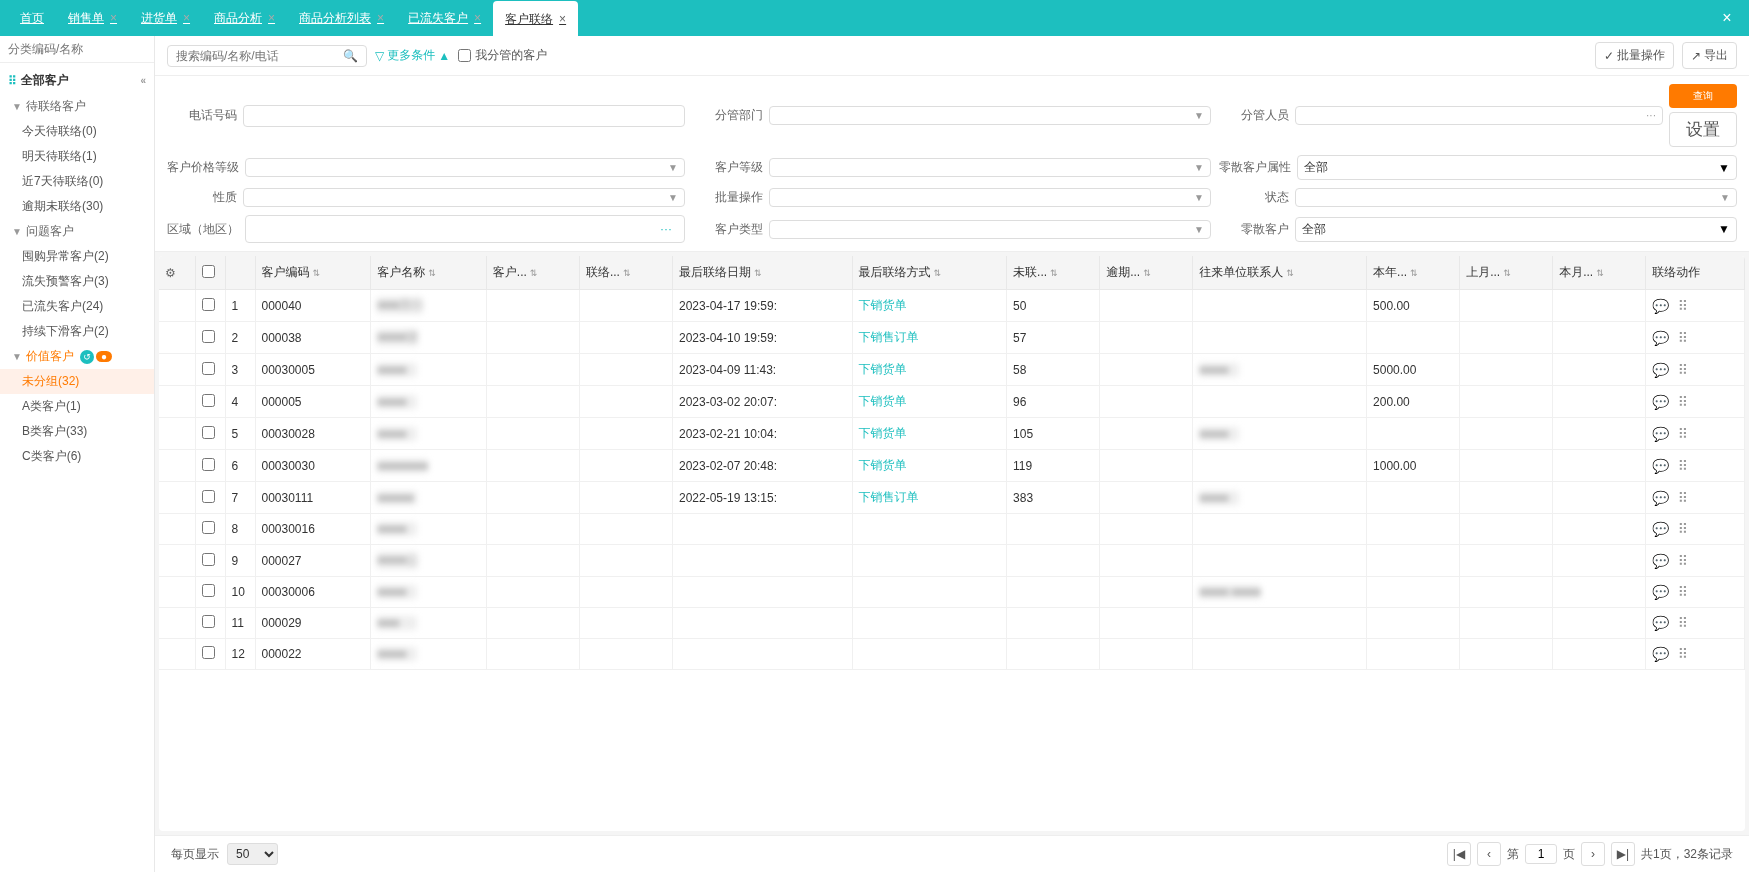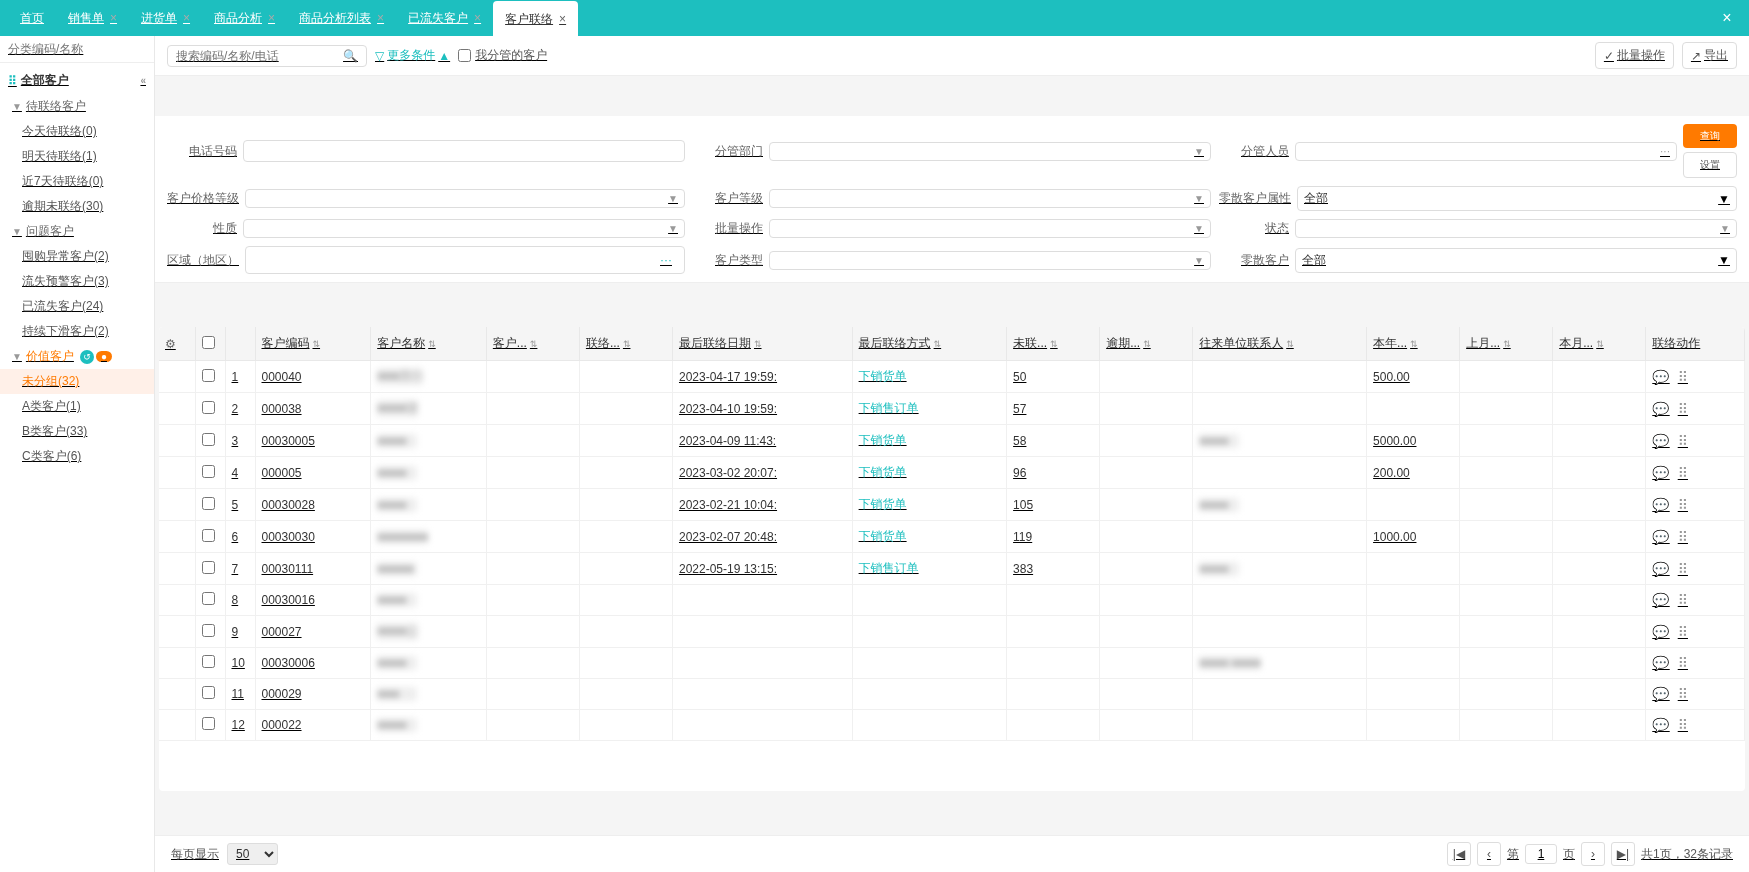--- a/index.html
+++ b/index.html
@@ -49,21 +49,20 @@
       cursor: pointer;
       color: #fff;
       font-size: 16px;
     }
 
     
     .main-layout {
       display: flex;
       height: calc(100vh - 36px);
       overflow: hidden;
-      text-decoration: underline;
     }
 
     
     .sidebar {
       width: 155px;
       background: #fff;
       border-right: 1px solid #e8e8e8;
       display: flex;
       flex-direction: column;
       overflow: hidden;
@@ -136,21 +135,20 @@
       margin-left: 2px;
     }
 
     
     .content-area {
       flex: 1;
       display: flex;
       flex-direction: column;
       overflow: hidden;
       background: #f5f5f5;
-      gap: 40px;
     }
 
     
     .filter-bar {
       display: flex;
       align-items: center;
       padding: 6px 12px;
       background: #fff;
       border-bottom: 1px solid #eee;
       gap: 8px;
@@ -273,21 +271,21 @@
       cursor: pointer;
       font-size: 10px;
     }
     .btn-reset {
       background: #fff;
       color: #555;
       border: 1px solid #ddd;
       border-radius: 4px;
       padding: 5px 16px;
       cursor: pointer;
-      font-size: 10px;
+      font-size: 17px;
     }
     .filter-actions {
       display: flex;
       flex-direction: column;
       gap: 4px;
       justify-content: center;
     }
     .dots-btn {
       color: #1dbfbf;
       cursor: pointer;

